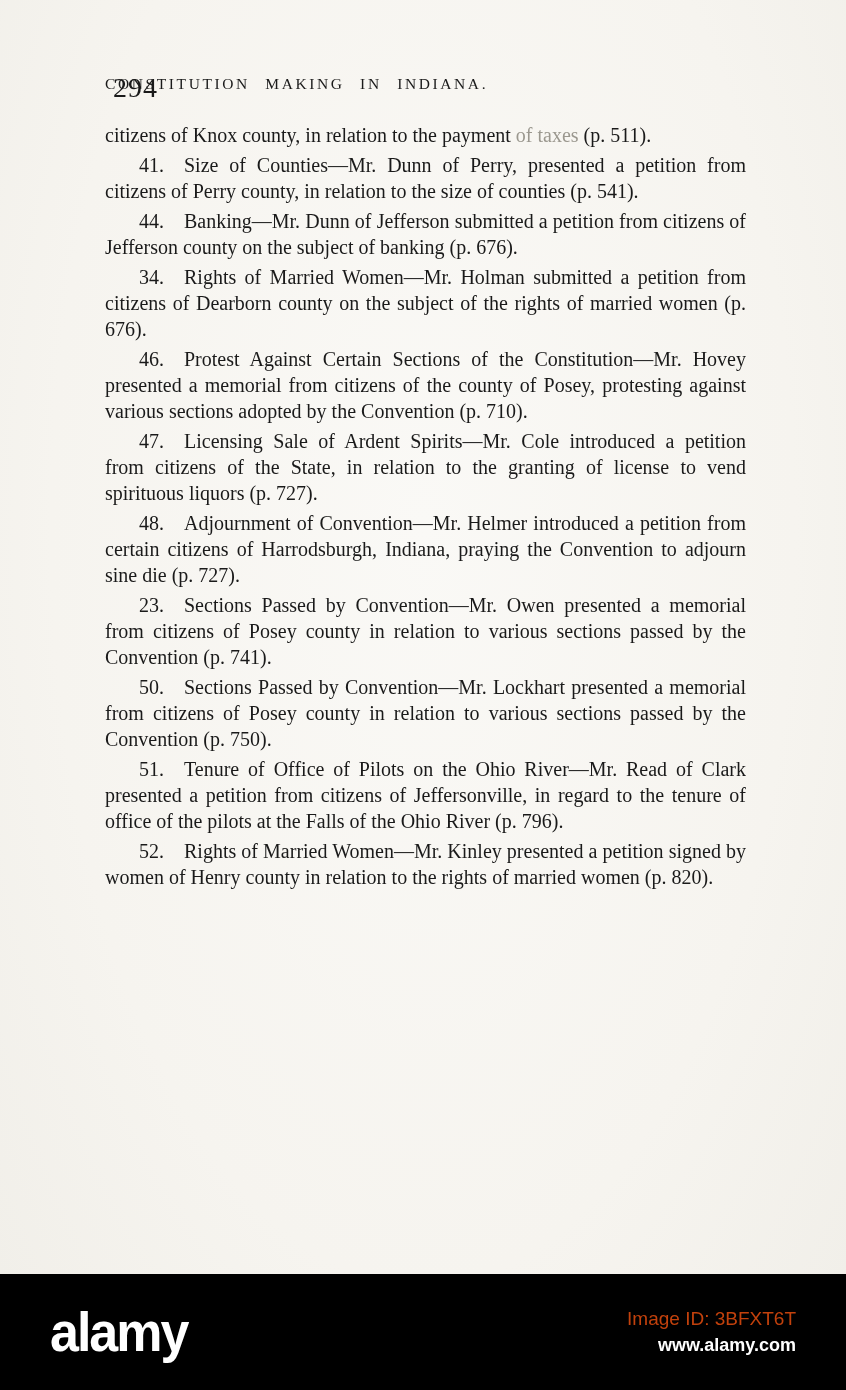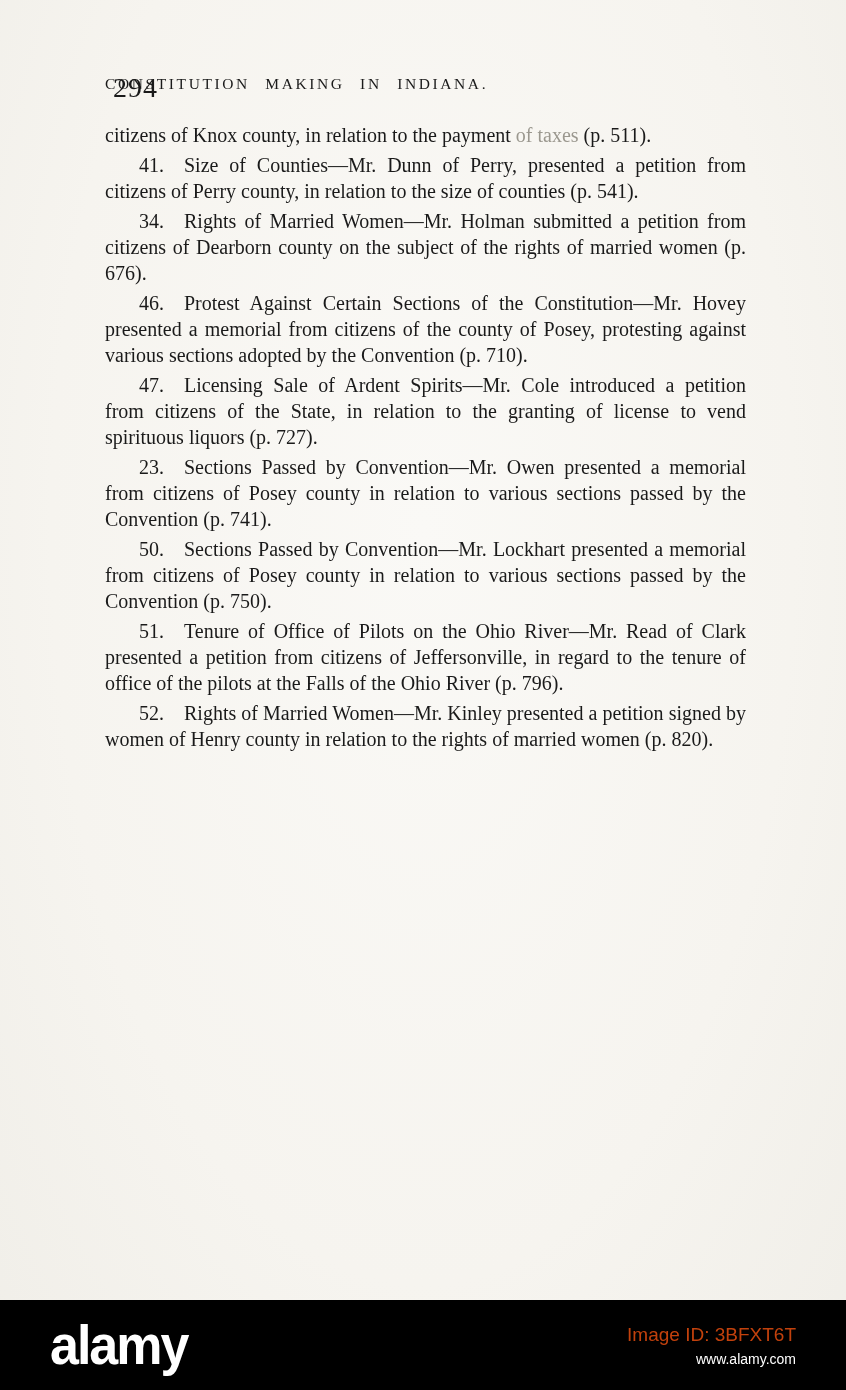--- a/index.html
+++ b/index.html
@@ -39,21 +39,21 @@
     font-size: 20px;
     line-height: 26px;
     text-align: justify;
   }
   .para { margin: 4px 0 2px 0; }
   .para.indent { text-indent: 34px; }
   .faded { color: #9b988f; }
   
   .credit-bar {
     position: absolute;
-    left: 0; right: 0; bottom: 0; height: 90px;
+    left: 0; right: 0; bottom: 0; height: 116px;
     background: var(--bar, #000000);
     display: flex;
     align-items: center;
     justify-content: space-between;
     padding: 0 50px;
     box-sizing: border-box;
     font-family: "Liberation Sans", "DejaVu Sans", sans-serif;
   }
   .brand-logo {
     color: #ffffff;
@@ -64,41 +64,43 @@
     transform: scaleY(1.08);
   }
   .credit-right { text-align: right; }
   .image-id {
     color: #c2410c;
     font-size: 19px;
     margin-bottom: 5px;
   }
   .website {
     color: #ffffff;
-    font-size: 14px;
-    font-weight: 400;
+    font-size: 18px;
+    font-weight: 700;
   }
 </style>
 </head>
 <body>
 
 <div class="scan-page">
 
   <div class="running-head">
     <span class="page-number">294</span>
     <span class="running-title">CONSTITUTION MAKING IN INDIANA.</span>
   </div>
 
   <div class="page-body">
 
   <p class="para">citizens of Knox county, in relation to the payment <span class="faded">of taxes</span> (p. 511).</p>
       <p class="para indent">41. Size of Counties—Mr. Dunn of Perry, presented a petition from citizens of Perry county, in relation to the size of counties (p. 541).</p>
+      <p class="para indent">44. Banking—Mr. Dunn of Jefferson submitted a petition from citizens of Jefferson county on the subject of banking (p. 676).</p>
       <p class="para indent">34. Rights of Married Women—Mr. Holman submitted a petition from citizens of Dearborn county on the subject of the rights of married women (p. 676).</p>
       <p class="para indent">46. Protest Against Certain Sections of the Constitution—Mr. Hovey presented a memorial from citizens of the county of Posey, protesting against various sections adopted by the Convention (p. 710).</p>
       <p class="para indent">47. Licensing Sale of Ardent Spirits—Mr. Cole introduced a petition from citizens of the State, in relation to the granting of license to vend spirituous liquors (p. 727).</p>
+      <p class="para indent">48. Adjournment of Convention—Mr. Helmer introduced a petition from certain citizens of Harrodsburgh, Indiana, praying the Convention to adjourn sine die (p. 727).</p>
       <p class="para indent">23. Sections Passed by Convention—Mr. Owen presented a memorial from citizens of Posey county in relation to various sections passed by the Convention (p. 741).</p>
       <p class="para indent">50. Sections Passed by Convention—Mr. Lockhart presented a memorial from citizens of Posey county in relation to various sections passed by the Convention (p. 750).</p>
       <p class="para indent">51. Tenure of Office of Pilots on the Ohio River—Mr. Read of Clark presented a petition from citizens of Jeffersonville, in regard to the tenure of office of the pilots at the Falls of the Ohio River (p. 796).</p>
       <p class="para indent">52. Rights of Married Women—Mr. Kinley presented a petition signed by women of Henry county in relation to the rights of married women (p. 820).</p>
     </div>
 
   <div class="credit-bar">
     <div class="brand-logo">alamy</div>
     <div class="credit-right">
       <div class="image-id">Image ID: 3BFXT6T</div>

